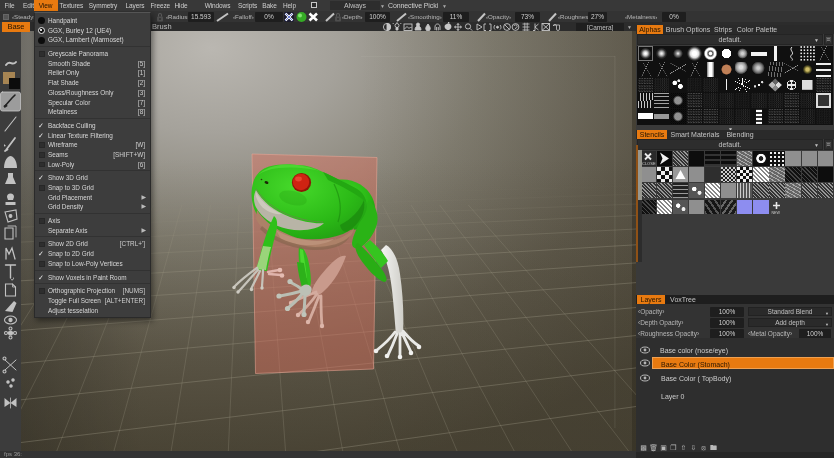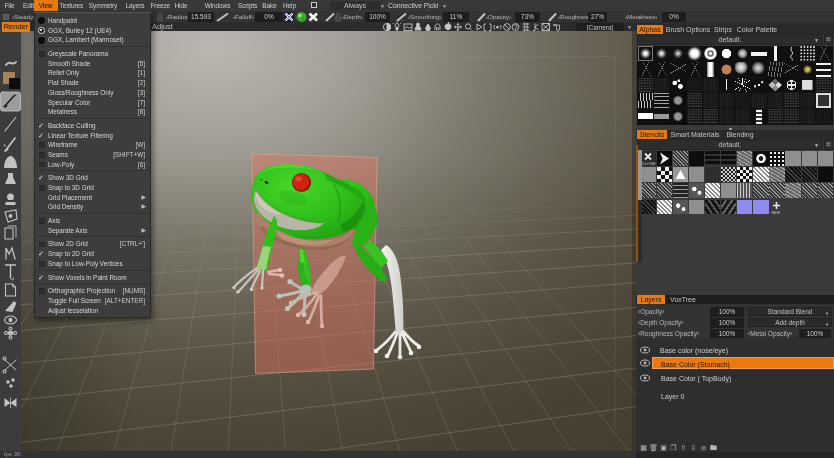--- a/index.html
+++ b/index.html
@@ -173,21 +173,21 @@
       <div class="inp" style="left:515px;width:25px">73%</div>
       <svg style="position:absolute;left:548px;top:1px" width="10" height="10">
         <line x1="1" y1="9" x2="8" y2="1.5" stroke="#c4c4c4" stroke-width="2"></line>
       </svg>
       <div class="lbl" style="left:558px">‹Roughness›</div>
       <div class="inp" style="left:588px;width:19px">27%</div>
       <div class="lbl" style="left:625px">‹Metalness›</div>
       <div class="inp" style="left:662px;width:24px">0%</div>
     </div>
 <div id="row3">
-      <div style="position:absolute;left:152px;top:0;font-size:7.5px;color:#bdbdbd;line-height:10px">Adjust</div>
+      <div style="position:absolute;left:152px;top:0;font-size:7.5px;color:#bdbdbd;line-height:10px">Brush</div>
       <svg style="position:absolute;left:382px;top:0" width="182" height="10" fill="none" stroke="#c6c6c6" stroke-width="0.9">
 <circle cx="5" cy="5" r="3.6"></circle>
         <path d="M5 1.4 A3.6 3.6 0 0 1 5 8.6 Z" fill="#c6c6c6"></path>
 <circle cx="15" cy="3.5" r="2"></circle>
         <path d="M14 5.5 h2 v2.5 h-2 z" fill="#c6c6c6"></path>
         <path d="M11.7 2 l-1 -1 M18.3 2 l1 -1 M15 0.8 v-1"></path>
 <rect x="22" y="2" width="8" height="6.5"></rect>
         <path d="M22.5 7 l2.5 -2.5 2 2 1.5 -1.5 1 1"></path>
 <path d="M33 8 c0-2.5 1.5-4 3-4 s3 1.5 3 4 z" fill="#c6c6c6"></path>
         <circle cx="36" cy="2.6" r="1.6" fill="#c6c6c6"></circle>
@@ -208,21 +208,21 @@
 <path d="M140.5 2 h7 M140.5 5 h7 M140.5 8 h7 M142.8 0.7 v8.6 M145.2 0.7 v8.6" stroke-width="0.8"></path>
 <path d="M153 1.5 v7 h-2 M153 5 l3.5 -3 M153 5 l3.5 3"></path>
 <rect x="160" y="1.5" width="7.5" height="7"></rect>
         <path d="M160 1.5 l7.5 7 M167.5 1.5 l-7.5 7"></path>
 <path d="M171.5 3 h6 v4 a1.5 1.5 0 0 1 -3 0 v-3 a1.5 1.5 0 0 0 -3 0 z" stroke-width="0.8"></path>
 </svg>
       <div style="position:absolute;left:576px;top:0.5px;width:48px;height:9px;background:#1f1f1f;color:#c0c0c0;font-size:6.5px;line-height:9px;text-align:center">[Camera]</div>
       <div style="position:absolute;left:627px;top:2px;color:#aaa;font-size:5px">▼</div>
     </div>
 <div id="lefttools">
-      <div id="painttab">Render</div>
+      <div id="painttab">Base</div>
       <svg style="position:absolute;left:0;top:34px" width="21" height="390" fill="none" stroke="#c2c2c2" stroke-width="1.1" stroke-linecap="round">
 <path d="M6 9 C10 3 12 11 16 6" stroke-width="2"></path>
 <rect x="3" y="16" width="12" height="12" fill="#a78553" stroke="none"></rect>
 <rect x="9" y="22" width="11" height="11" fill="#0c0c0c" stroke="none"></rect>
 <rect x="0.5" y="36" width="20" height="19" rx="2" fill="#9c9c9c" stroke="#c8c8c8" stroke-width="0.8"></rect>
 <path d="M5 50 L12 42 L15 39" stroke="#222" stroke-width="1.6"></path>
         <path d="M4 51 l3 -2 z" stroke="#222" stroke-width="2.4"></path>
 <path d="M5 75 L16 61"></path>
 <path d="M6 94 L15 82 M5 95 l2.5 -1.5" stroke-width="1.8"></path>
         <path d="M4 88 l2 2 l-2 0.5 z" fill="#c2c2c2" stroke="none"></path>

